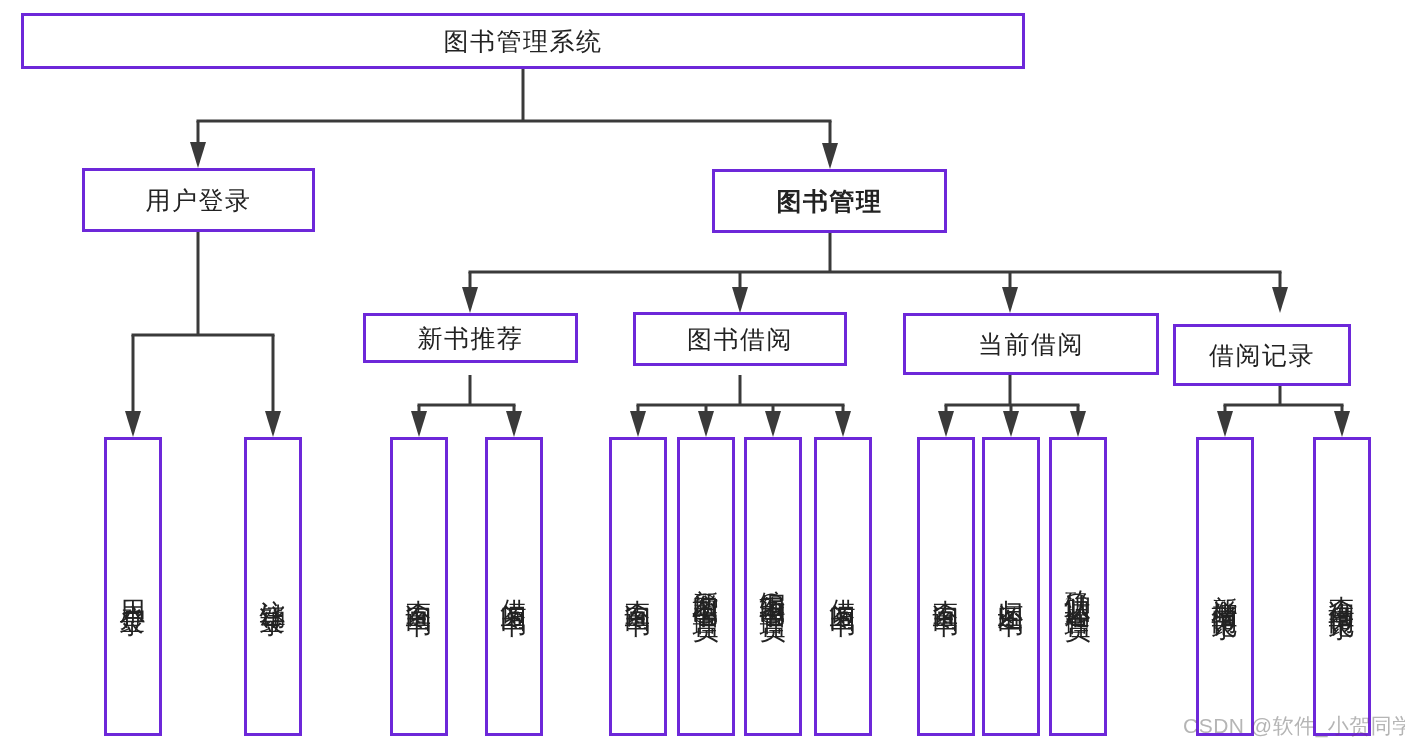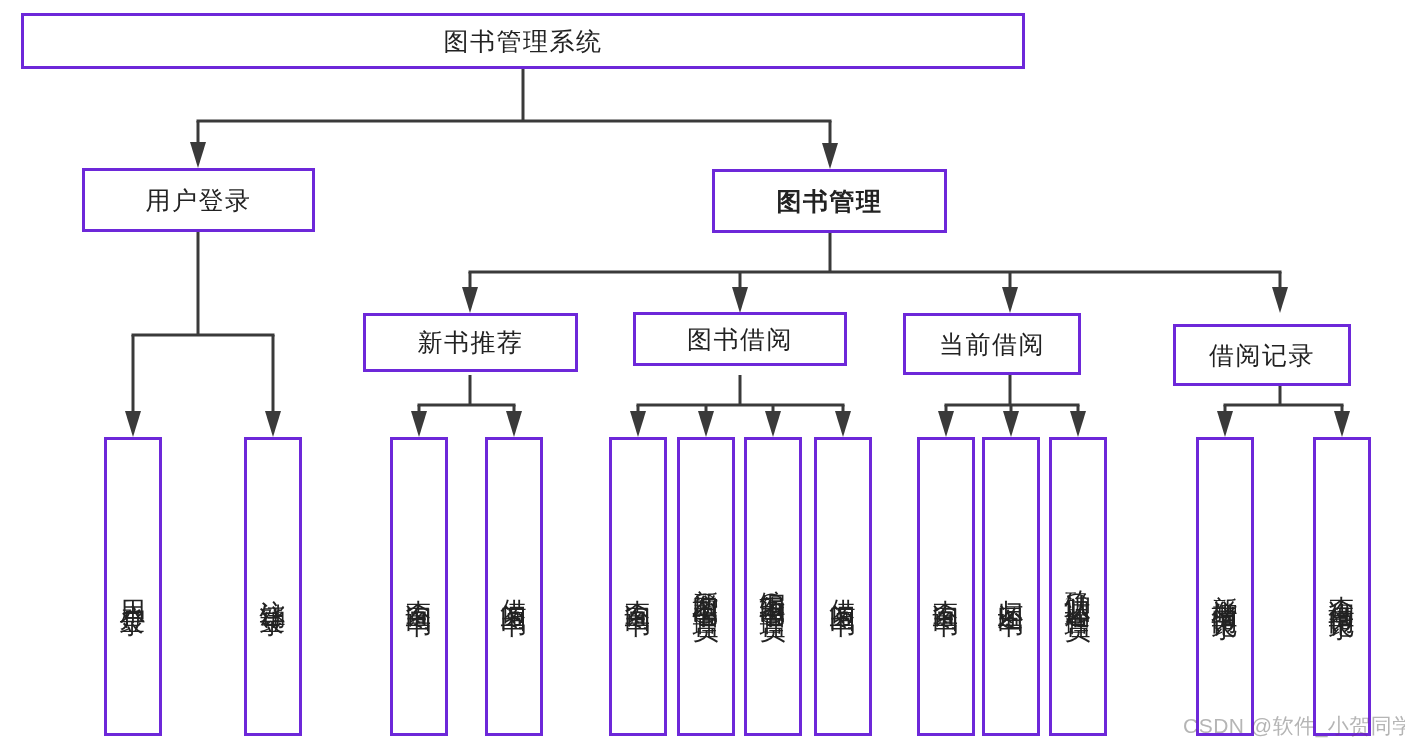--- a/index.html
+++ b/index.html
@@ -120,23 +120,23 @@
     <polygon points="1217,411 1233,411 1225,437" stroke="none"></polygon>
     <line x1="1342" y1="405" x2="1342" y2="419"></line>
     <polygon points="1334,411 1350,411 1342,437" stroke="none"></polygon>
   </svg>
 
   <div class="box h" style="left:21px; top:13px; width:1004px; height:56px;">图书管理系统</div>
 
   <div class="box h" style="left:82px; top:168px; width:233px; height:64px;">用户登录</div>
   <div class="box h" style="left:712px; top:169px; width:235px; height:64px;font-weight:bold;">图书管理</div>
 
-  <div class="box h" style="left:363px; top:313px; width:215px; height:59px;">新书推荐</div>
+  <div class="box h" style="left:363px; top:313px; width:215px; height:50px;">新书推荐</div>
   <div class="box h" style="left:633px; top:312px; width:214px; height:54px;">图书借阅</div>
-  <div class="box h" style="left:903px; top:313px; width:178px; height:62px;">当前借阅</div>
+  <div class="box h" style="left:903px; top:313px; width:256px; height:62px;">当前借阅</div>
   <div class="box h" style="left:1173px; top:313px; width:178px; height:62px;margin-top:11px;">借阅记录</div>
 
   <div class="box v" style="left:104px;">用户登录</div>
   <div class="box v" style="left:244px;">注销登录</div>
 
   <div class="box v" style="left:390px;">查询图书</div>
   <div class="box v" style="left:485px;">借阅图书</div>
 
   <div class="box v" style="left:609px;">查询图书</div>
   <div class="box v" style="left:677px;">新增图书（管理员）</div>

